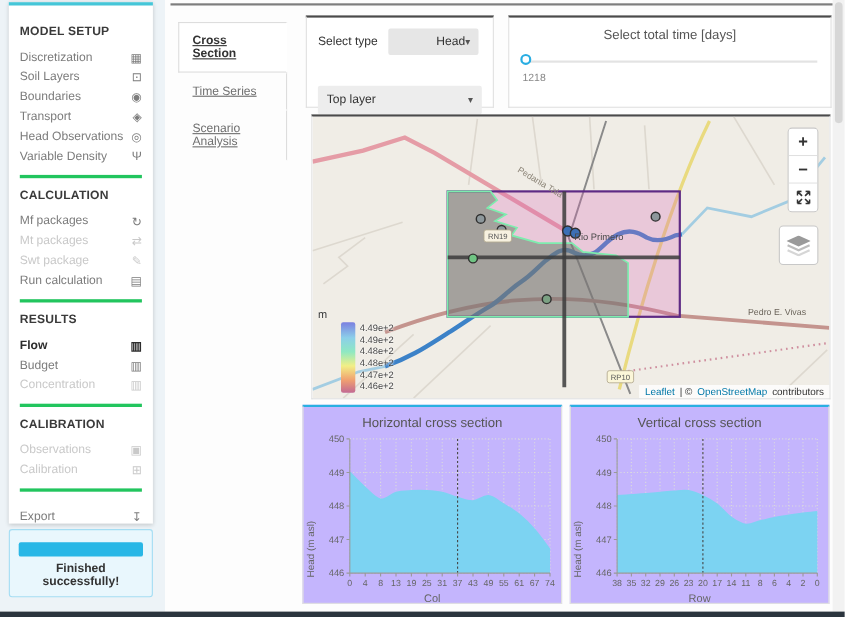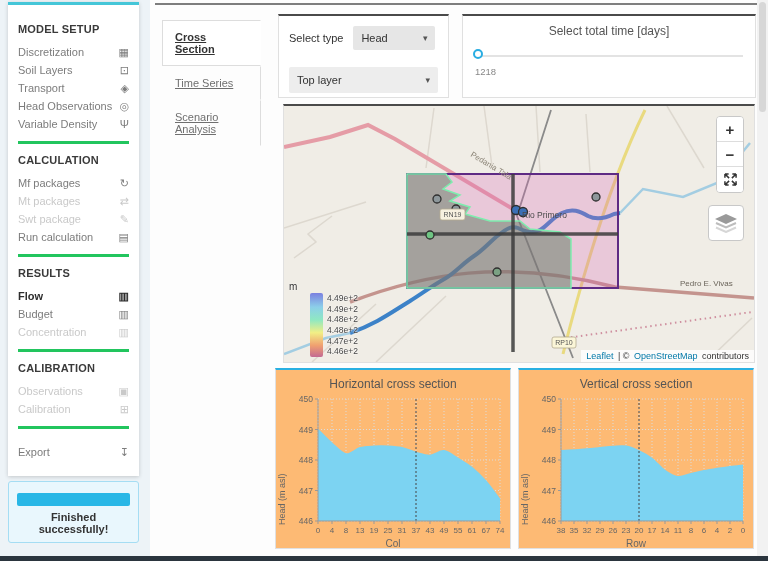--- a/index.html
+++ b/index.html
@@ -34,22 +34,22 @@
   .tab-col { position:absolute; left:162px; top:20px; width:99px; }
   .tab { padding:10px 12px; color:#6f6f6f; border:1px solid transparent; border-right:1px solid #ddd; cursor:pointer;text-decoration:underline; }
   .tab.active { border:1px solid #ddd; border-right:1px solid #fff; background:#fff; color:#333; font-weight:bold; }
 
   .panel { position:absolute; background:#fff; border:1px solid #e0e0e0; border-top:2px solid #4a4a4a; }
   .type-panel { left:278px; top:14px; width:171px; height:84px; padding:10px; }
   .type-row { display:flex; align-items:center; gap:10px; }
   .type-label { font-weight:normal; color:#333; }
   .select-box { background:#e6e6e6; height:24px; display:flex; align-items:center; justify-content:space-between;
     padding:0 8px; color:#333; cursor:pointer; border-radius:2px; }
-  .select-type { width:82px; }
-  .select-layer { width:100%; margin-top:17px; height:26px; background:#ededed; }
+  .select-type { width:82px;justify-content:flex-end; }
+  .select-layer { width:100%; margin-top:28px; height:26px; background:#ededed; }
   .caret { color:#555; font-size:9px; }
 
   .time-panel { left:462px; top:14px; width:294px; height:84px; padding:8px 12px; }
   .time-title { text-align:center; color:#555; font-size:12px; }
   .slider { position:relative; margin-top:17px; height:2px; background:#e3e3e3; cursor:pointer; }
   .slider-handle { position:absolute; left:-2px; top:-6px; width:10px; height:10px; background:#fff;
     border:2.5px solid #29ade2; border-radius:50%; cursor:pointer; }
   .slider-value { margin-top:9px; color:#888; font-size:9.5px; }
 
   .map-panel { left:283px; top:104px; width:472px; height:259px; overflow:hidden; }
@@ -64,21 +64,21 @@
   .map-zoom { position:absolute; right:10px; top:10px; background:#fff; border:1px solid #c8c8c8; border-radius:4px; overflow:hidden; }
   .map-zoom-btn { width:26px; height:25px; display:flex; align-items:center; justify-content:center;
     font-size:15px; font-weight:bold; color:#333; border-bottom:1px solid #ddd; cursor:pointer; background:#fff; }
   .map-zoom-btn:last-child { border-bottom:none; }
   .layers-btn { position:absolute; right:10px; top:99px; width:36px; height:36px; background:#fff;
     border:1px solid #c8c8c8; border-radius:4px; display:flex; align-items:center; justify-content:center; cursor:pointer; }
   .map-attrib { position:absolute; right:0; bottom:0; background:rgba(255,255,255,.78); padding:1px 4px; font-size:9px; color:#333; }
   .map-attrib .lnk { color:#0078a8; cursor:pointer; }
   .map-attrib span { margin:0 1px; }
 
-  .chart-panel { position:absolute; top:368px; width:236px; height:181px; background:#fdba74;
+  .chart-panel { position:absolute; top:368px; width:236px; height:181px; background:#c4b5fd;
     border:1px solid #e0e0e0; border-top:2px solid #29b0e2; }
   .chart-left { left:275px; } .chart-right { left:518px; }
   .chart-title { text-align:center; color:#555; font-size:12px; padding:7px 0 2px 0; }
   .chart-body { position:relative; padding-left:12px; }
   .ylabel { position:absolute; left:1px; top:14px; height:118px; writing-mode:vertical-rl; transform:rotate(180deg);
     font-size:9px; color:#666; display:flex; align-items:center; }
   .xlabel { text-align:center; font-size:10px; color:#666; margin-top:-3px; }
 
   .right-scroll { position:absolute; right:0; top:0; width:11px; height:556px; background:#f2f2f2; }
   .right-scroll .thumb { position:absolute; left:2px; top:2px; width:7px; height:110px; background:#d7d7d7; border-radius:4px; }
@@ -93,20 +93,24 @@
   <div class="sidebar-card">
     <div class="side-section">
       <div class="side-header">MODEL SETUP</div>
       <div class="side-item item-normal">
         <span>Discretization</span>
         <span class="icon">▦</span>
         </div>
       <div class="side-item item-normal">
         <span>Soil Layers</span>
         <span class="icon">⊡</span>
+        </div>
+      <div class="side-item item-normal">
+        <span>Boundaries</span>
+        <span class="icon">◉</span>
         </div>
       <div class="side-item item-normal">
         <span>Transport</span>
         <span class="icon">◈</span>
         </div>
       <div class="side-item item-normal">
         <span>Head Observations</span>
         <span class="icon">◎</span>
         </div>
       <div class="side-item item-normal">

